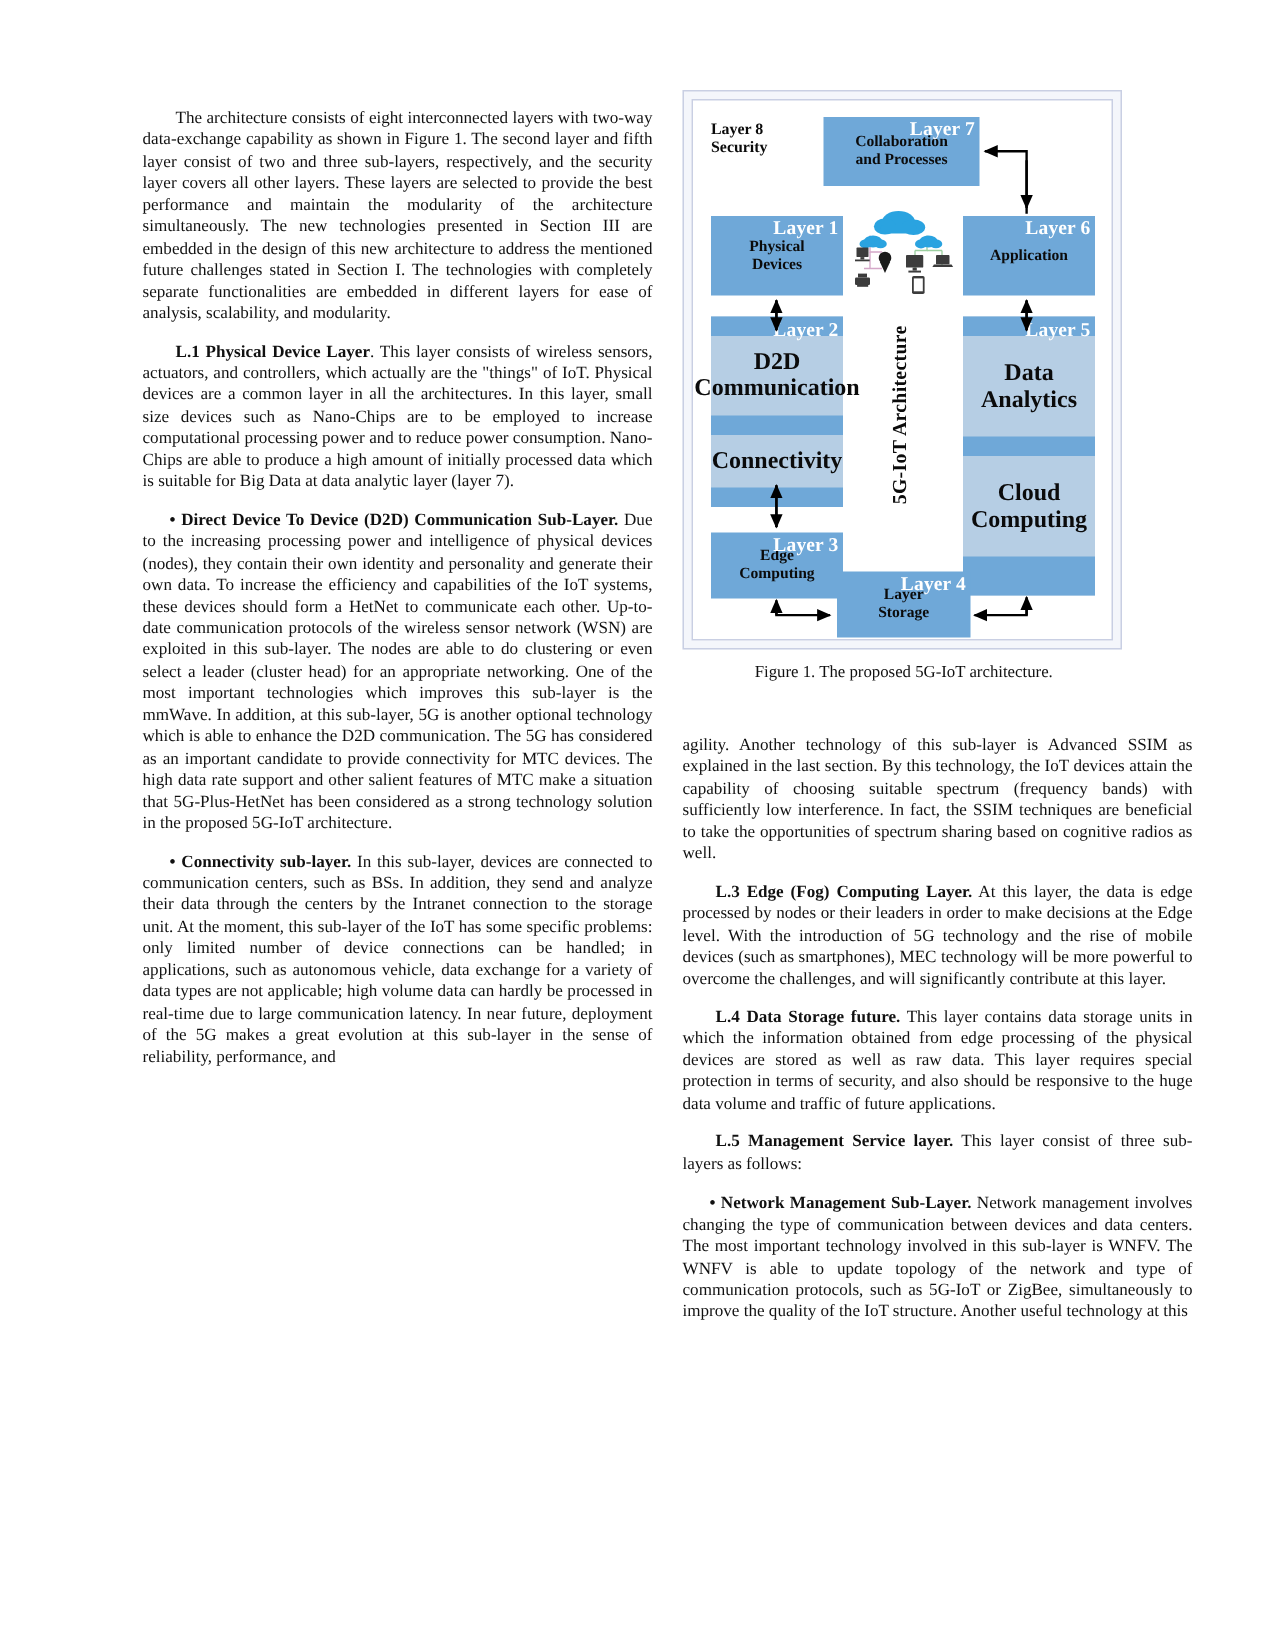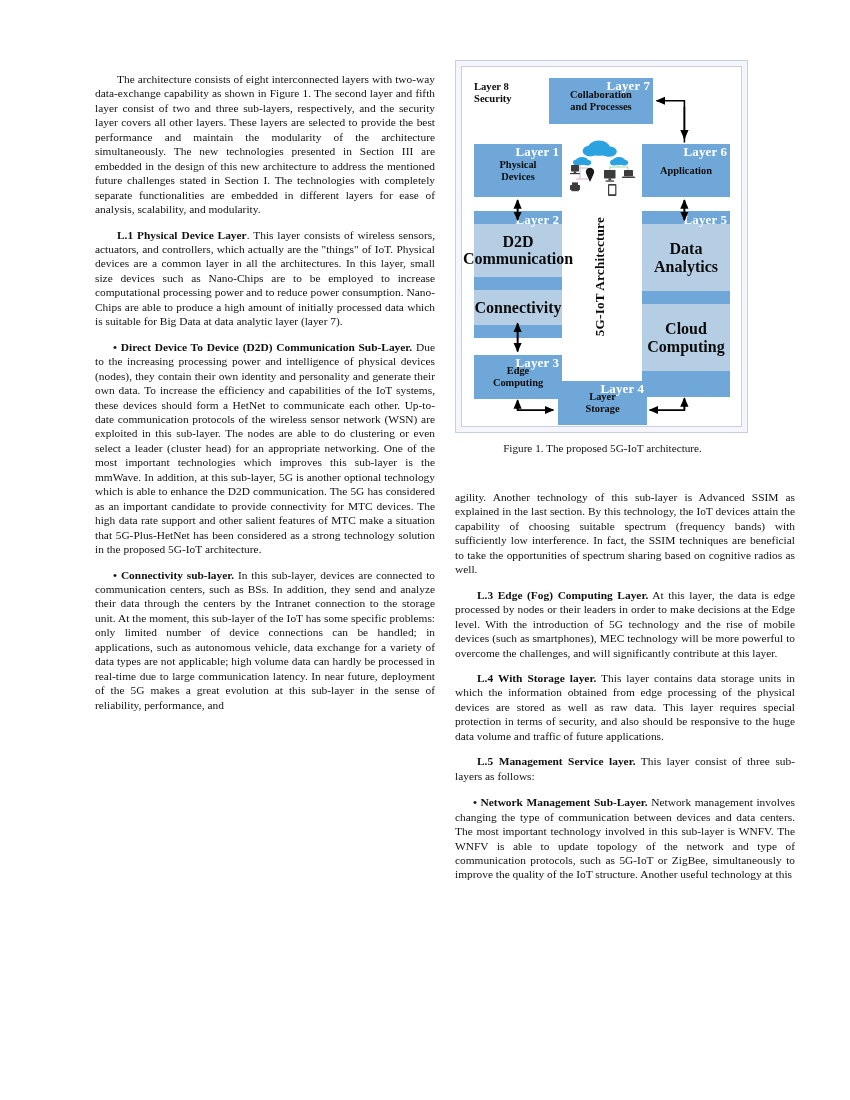--- a/index.html
+++ b/index.html
@@ -373,20 +373,20 @@
     </div>
     <div class="fig-caption">Figure 1. The proposed 5G-IoT architecture.</div>
   </div>
 
   <div class="col col-right" style="top:490px;">
 
     <p class="para noindent">agility. Another technology of this sub-layer is Advanced SSIM as explained in the last section. By this technology, the IoT devices attain the capability of choosing suitable spectrum (frequency bands) with sufficiently low interference. In fact, the SSIM techniques are beneficial to take the opportunities of spectrum sharing based on cognitive radios as well.</p>
 
     <p class="para"><span class="hd">L.3  Edge (Fog) Computing Layer.</span><span> At this layer, the data is edge processed by nodes or their leaders in order to make decisions at the Edge level. With the introduction of 5G technology and the rise of mobile devices (such as smartphones), MEC technology will be more powerful to overcome the challenges, and will significantly contribute at this layer.</span></p>
 
-    <p class="para"><span class="hd">L.4  With Storage layer.</span><span> This layer contains data storage units in which the information obtained from edge processing of the physical devices are stored as well as raw data. This layer requires special protection in terms of security, and also should be responsive to the huge data volume and traffic of future applications.</span></p>
+    <p class="para"><span class="hd">L.4  Data Storage future.</span><span> This layer contains data storage units in which the information obtained from edge processing of the physical devices are stored as well as raw data. This layer requires special protection in terms of security, and also should be responsive to the huge data volume and traffic of future applications.</span></p>
 
     <p class="para tight"><span class="hd">L.5  Management Service layer.</span><span> This layer consist of three sub-layers as follows:</span></p>
 
     <p class="bullet"><span class="bdot">•</span><span class="hd">&nbsp;</span><span class="hd">Network Management Sub-Layer.</span><span> Network management involves changing the type of communication between devices and data centers. The most important technology involved in this sub-layer is WNFV. The WNFV is able to update topology of the network and type of communication protocols, such as 5G-IoT or ZigBee, simultaneously to improve the quality of the IoT structure. Another useful technology at this</span></p>
   </div>
 
 </div>
 
 </body></html>

